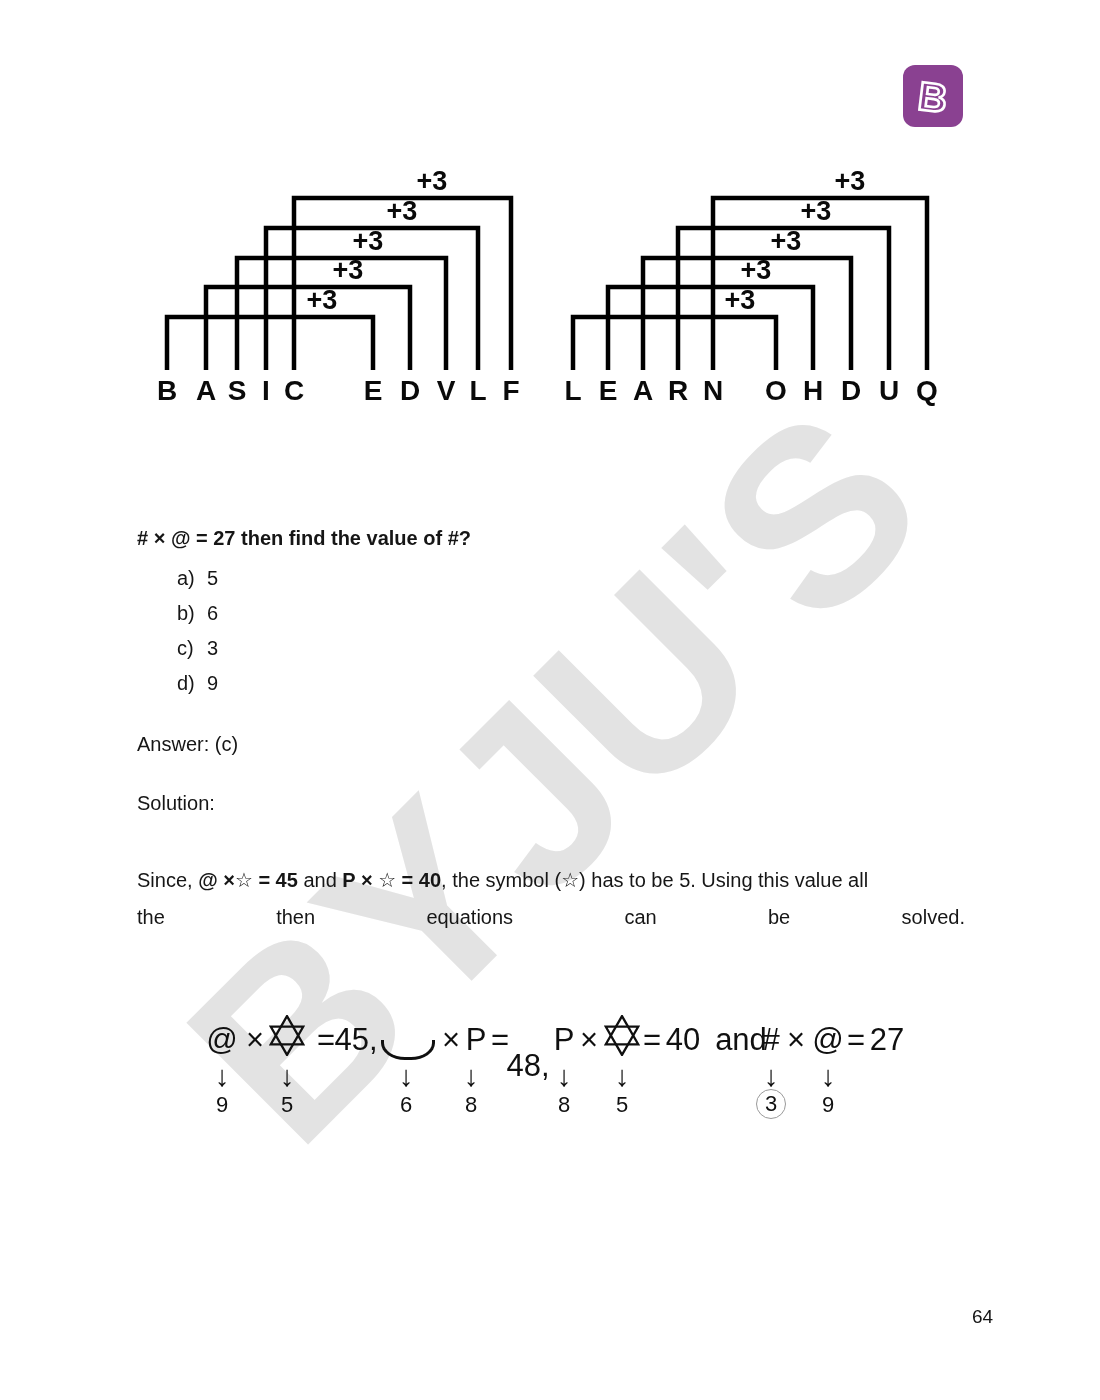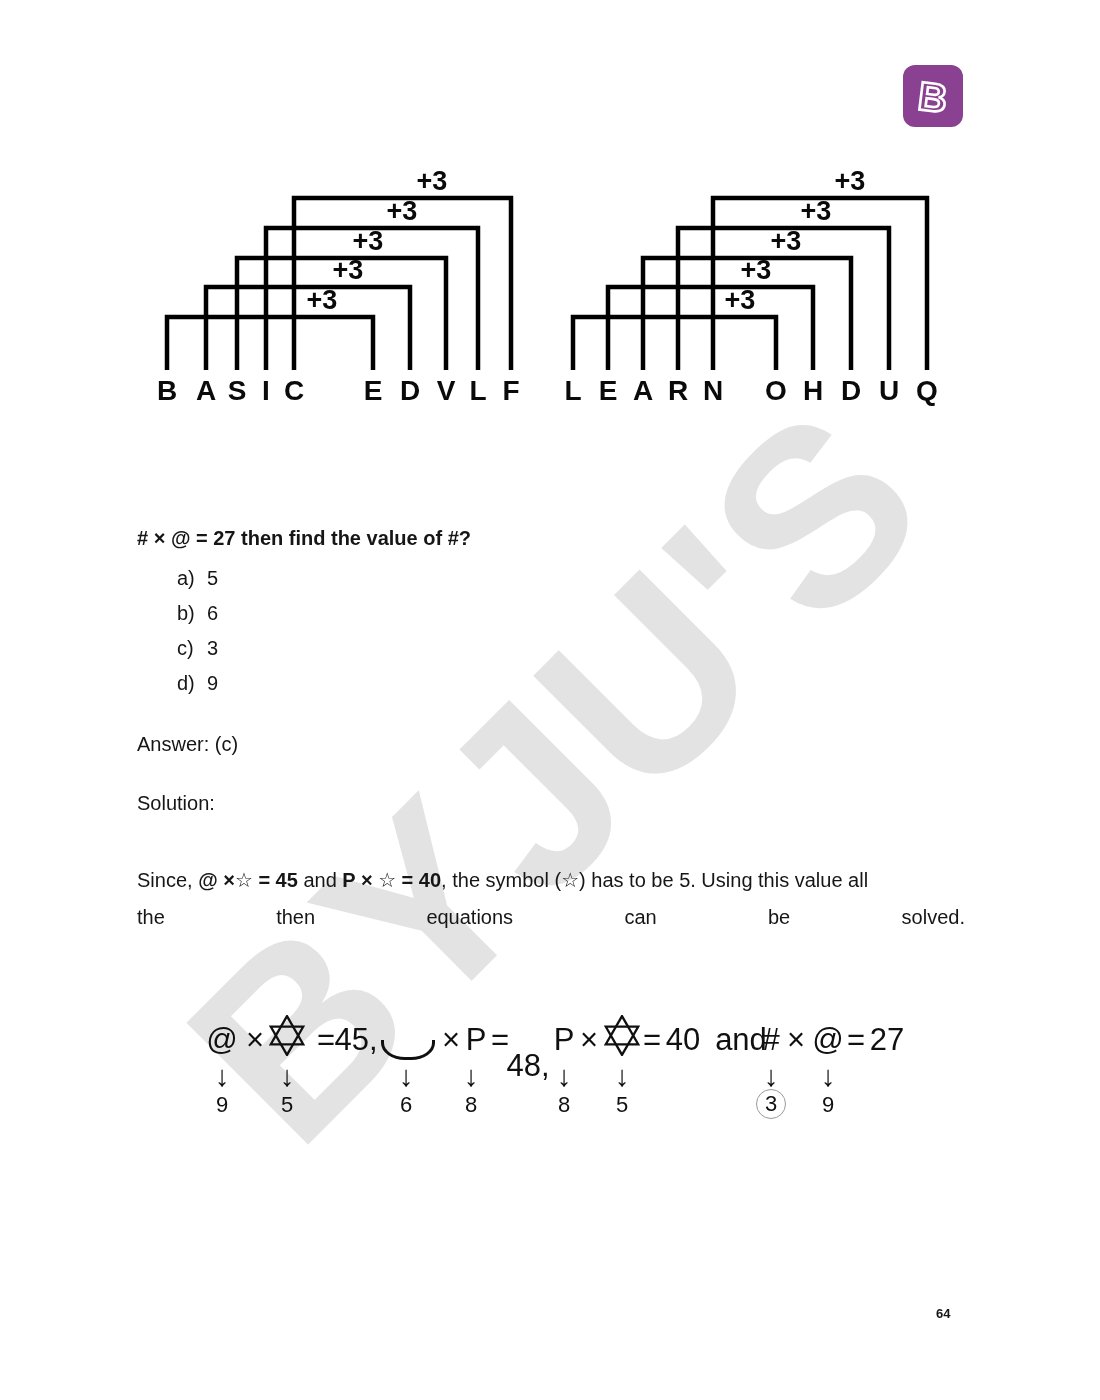--- a/index.html
+++ b/index.html
@@ -52,21 +52,21 @@
   .eq-cup  { position:absolute; top:1040px; transform:translateX(-50%);
              width:48px; height:17px; border:3px solid #101010; border-top:none;
              border-radius:0 0 24px 24px / 0 0 17px 17px; }
   .eq-arrow{ position:absolute; top:1060px; transform:translateX(-50%);
              font-size:29px; font-weight:400; color:#101010; }
   .eq-val  { position:absolute; top:1092px; transform:translateX(-50%);
              font-size:22px; color:#101010; }
   .eq-val.circled { top:1089px; width:28px; height:28px; line-height:28px;
              text-align:center; border:1.6px solid #9a9a9a; border-radius:50%; }
   
-  #page-number { position:absolute; left:936px; top:1306px; z-index:1; font-size:13px;font-weight:bold; }
+  #page-number { position:absolute; left:972px; top:1306px; z-index:1; font-size:19px; }
 </style>
 </head>
 <body>
 
 <div class="page">
 
   <div class="watermark" style="color: rgb(227, 227, 227);">BYJU'S</div>
 
   <div class="logo">
     <svg viewBox="0 0 60 62" width="60" height="62">

